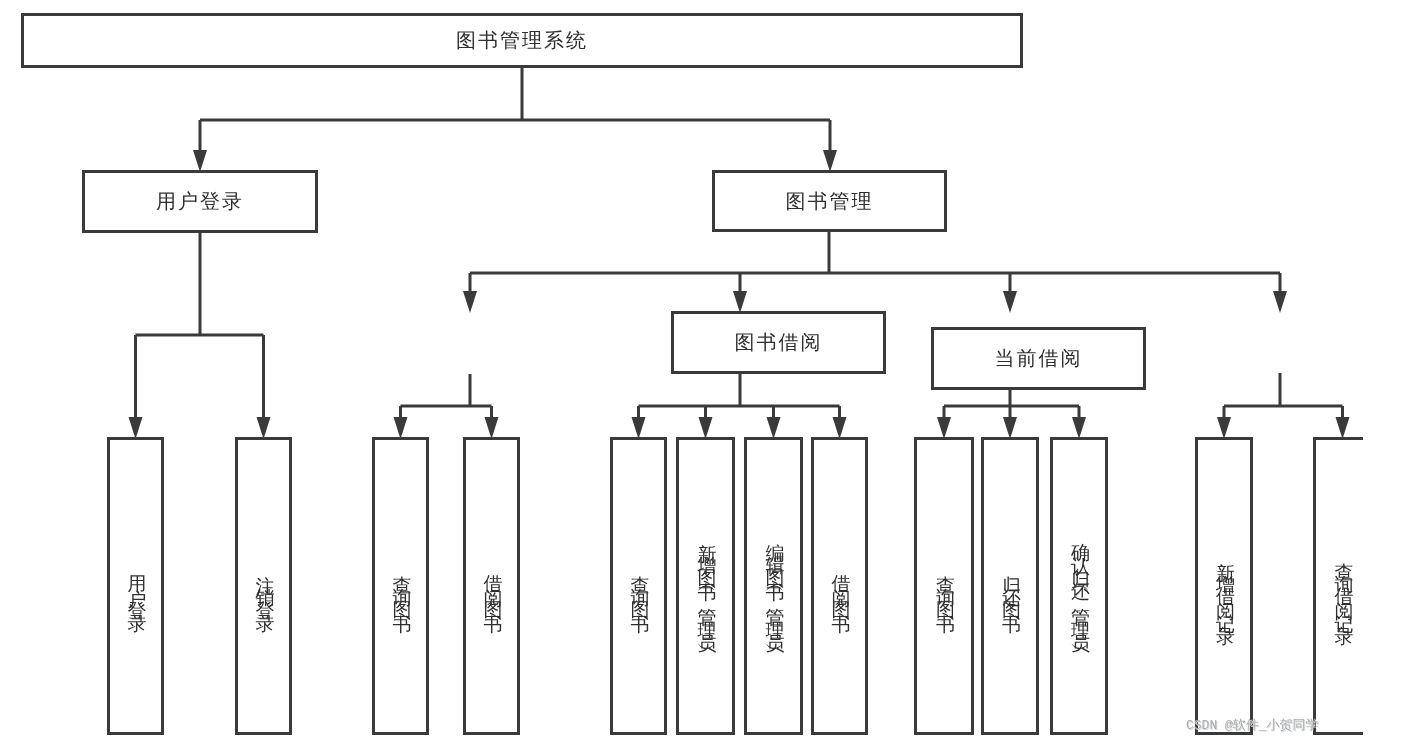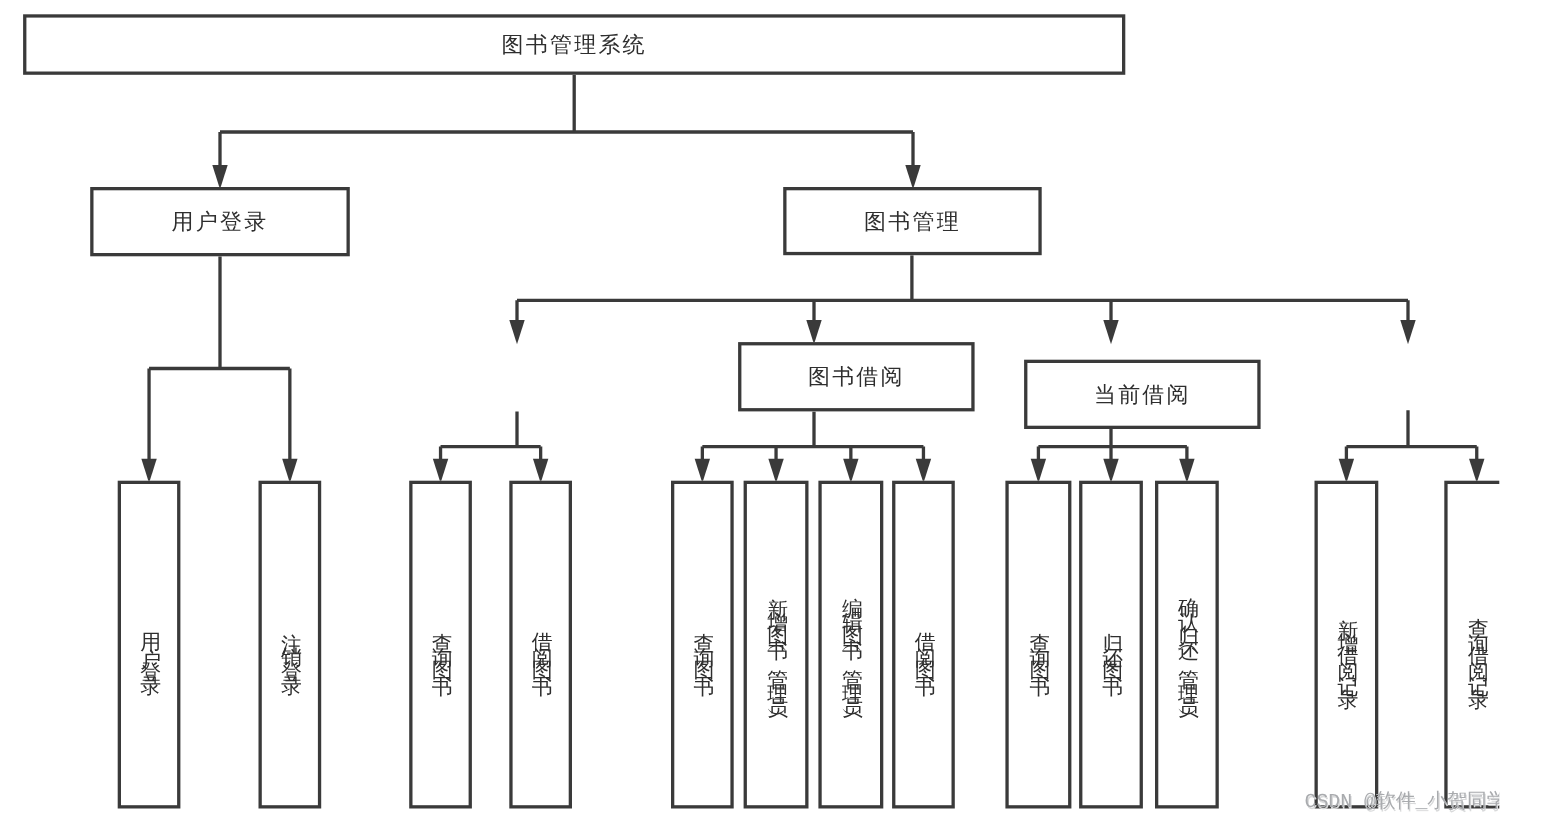--- a/index.html
+++ b/index.html
@@ -38,21 +38,21 @@
     font-size: 19px;
     letter-spacing: 13px;
     line-height: 1;
     color: #2e2e2e;
   }
   .watermark {
     position: absolute;
     left: 1186px;
     top: 716px;
     width: 215px;
-    font-size: 18px;
+    font-size: 13px;
     color: #a9abae;
     text-shadow: 1px 1px 0 #d9dadb;
     white-space: nowrap;
   }
   .line { stroke: #3a3a3a; stroke-width: 3; fill: none; }
   .head { fill: #3a3a3a; stroke: none; }
 </style>
 </head>
 <body>
 

